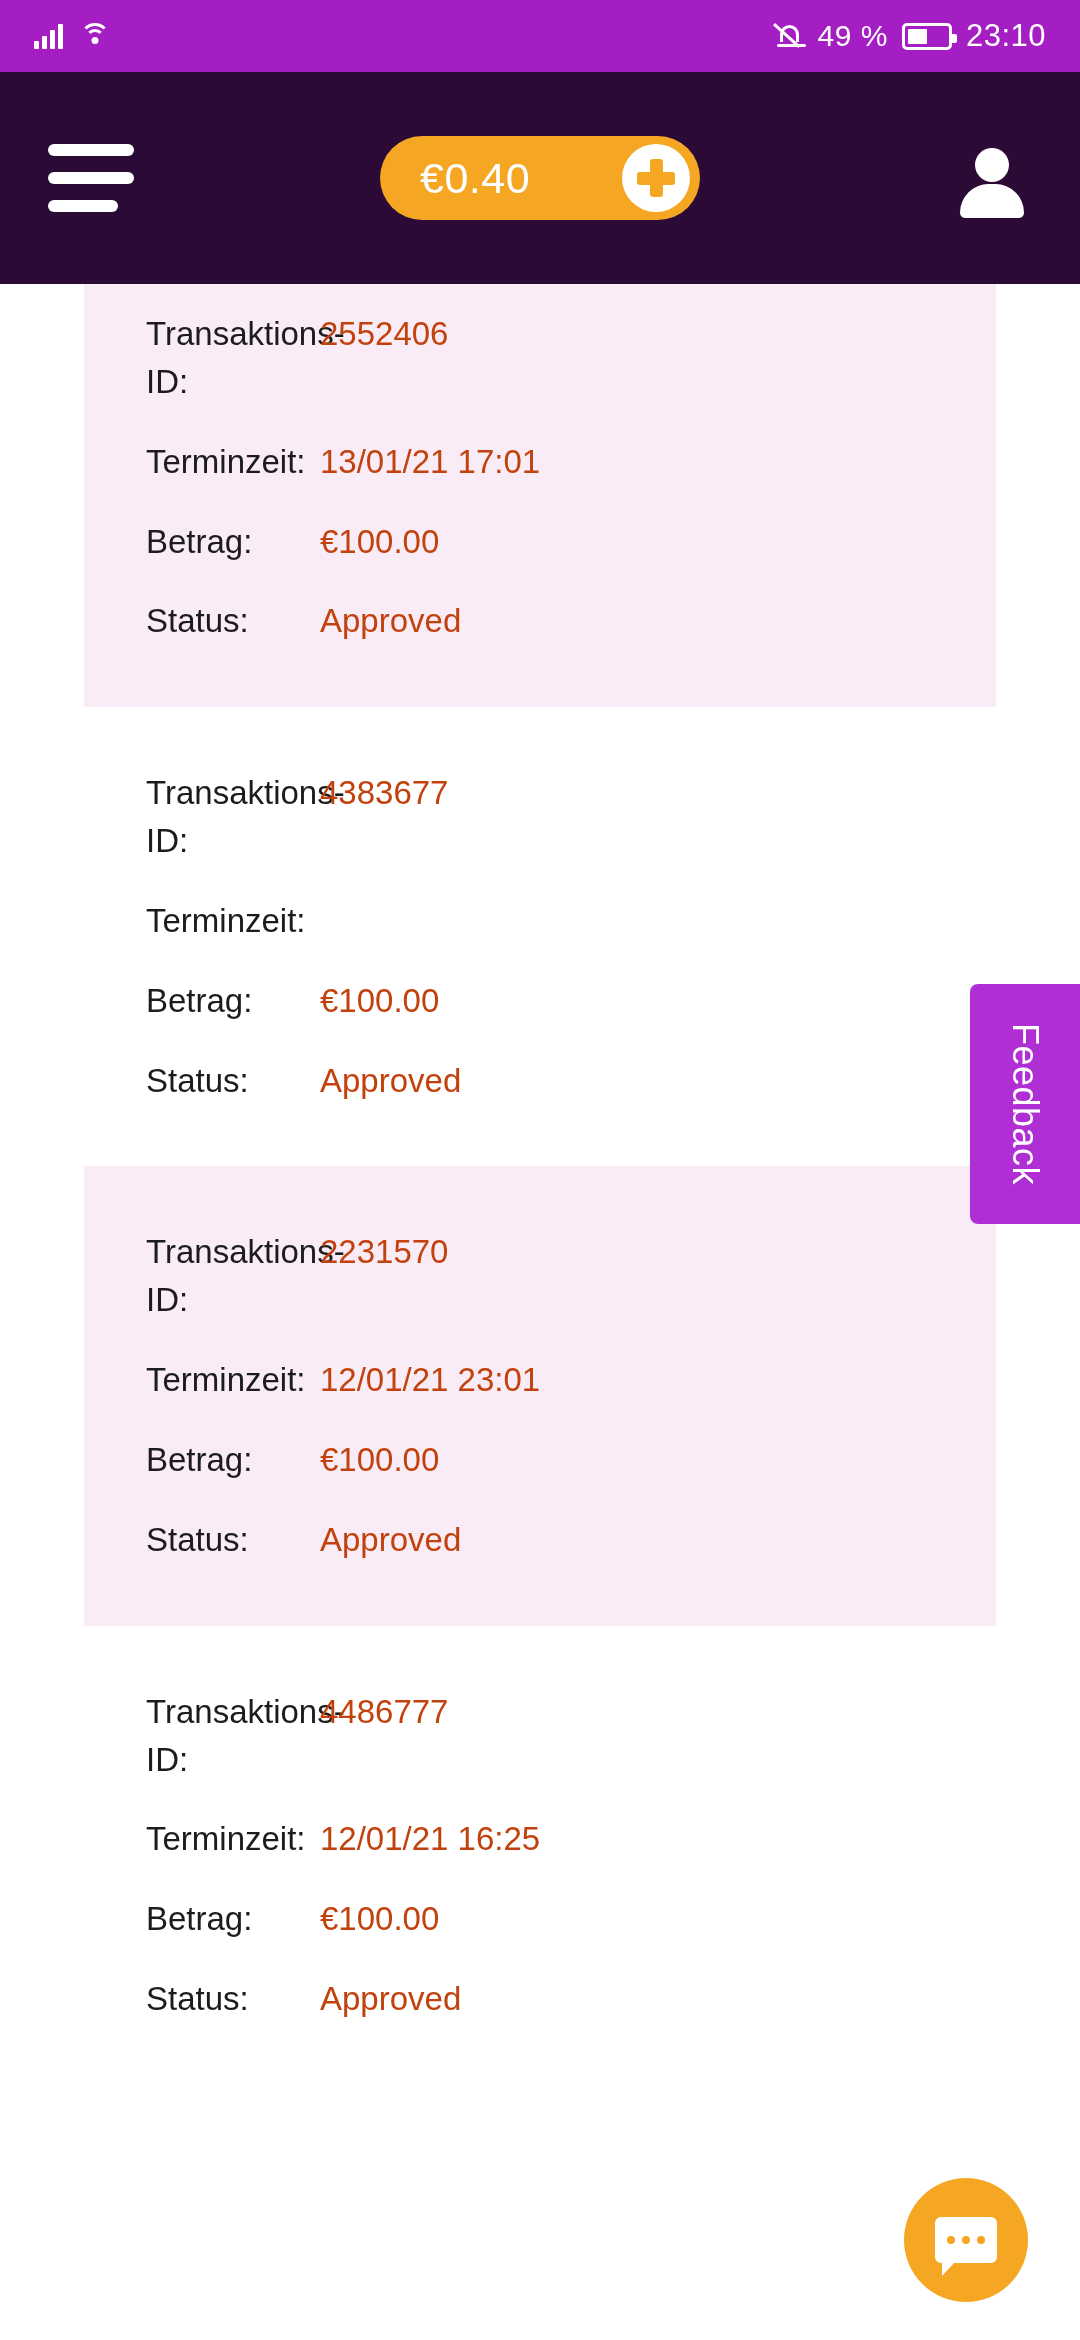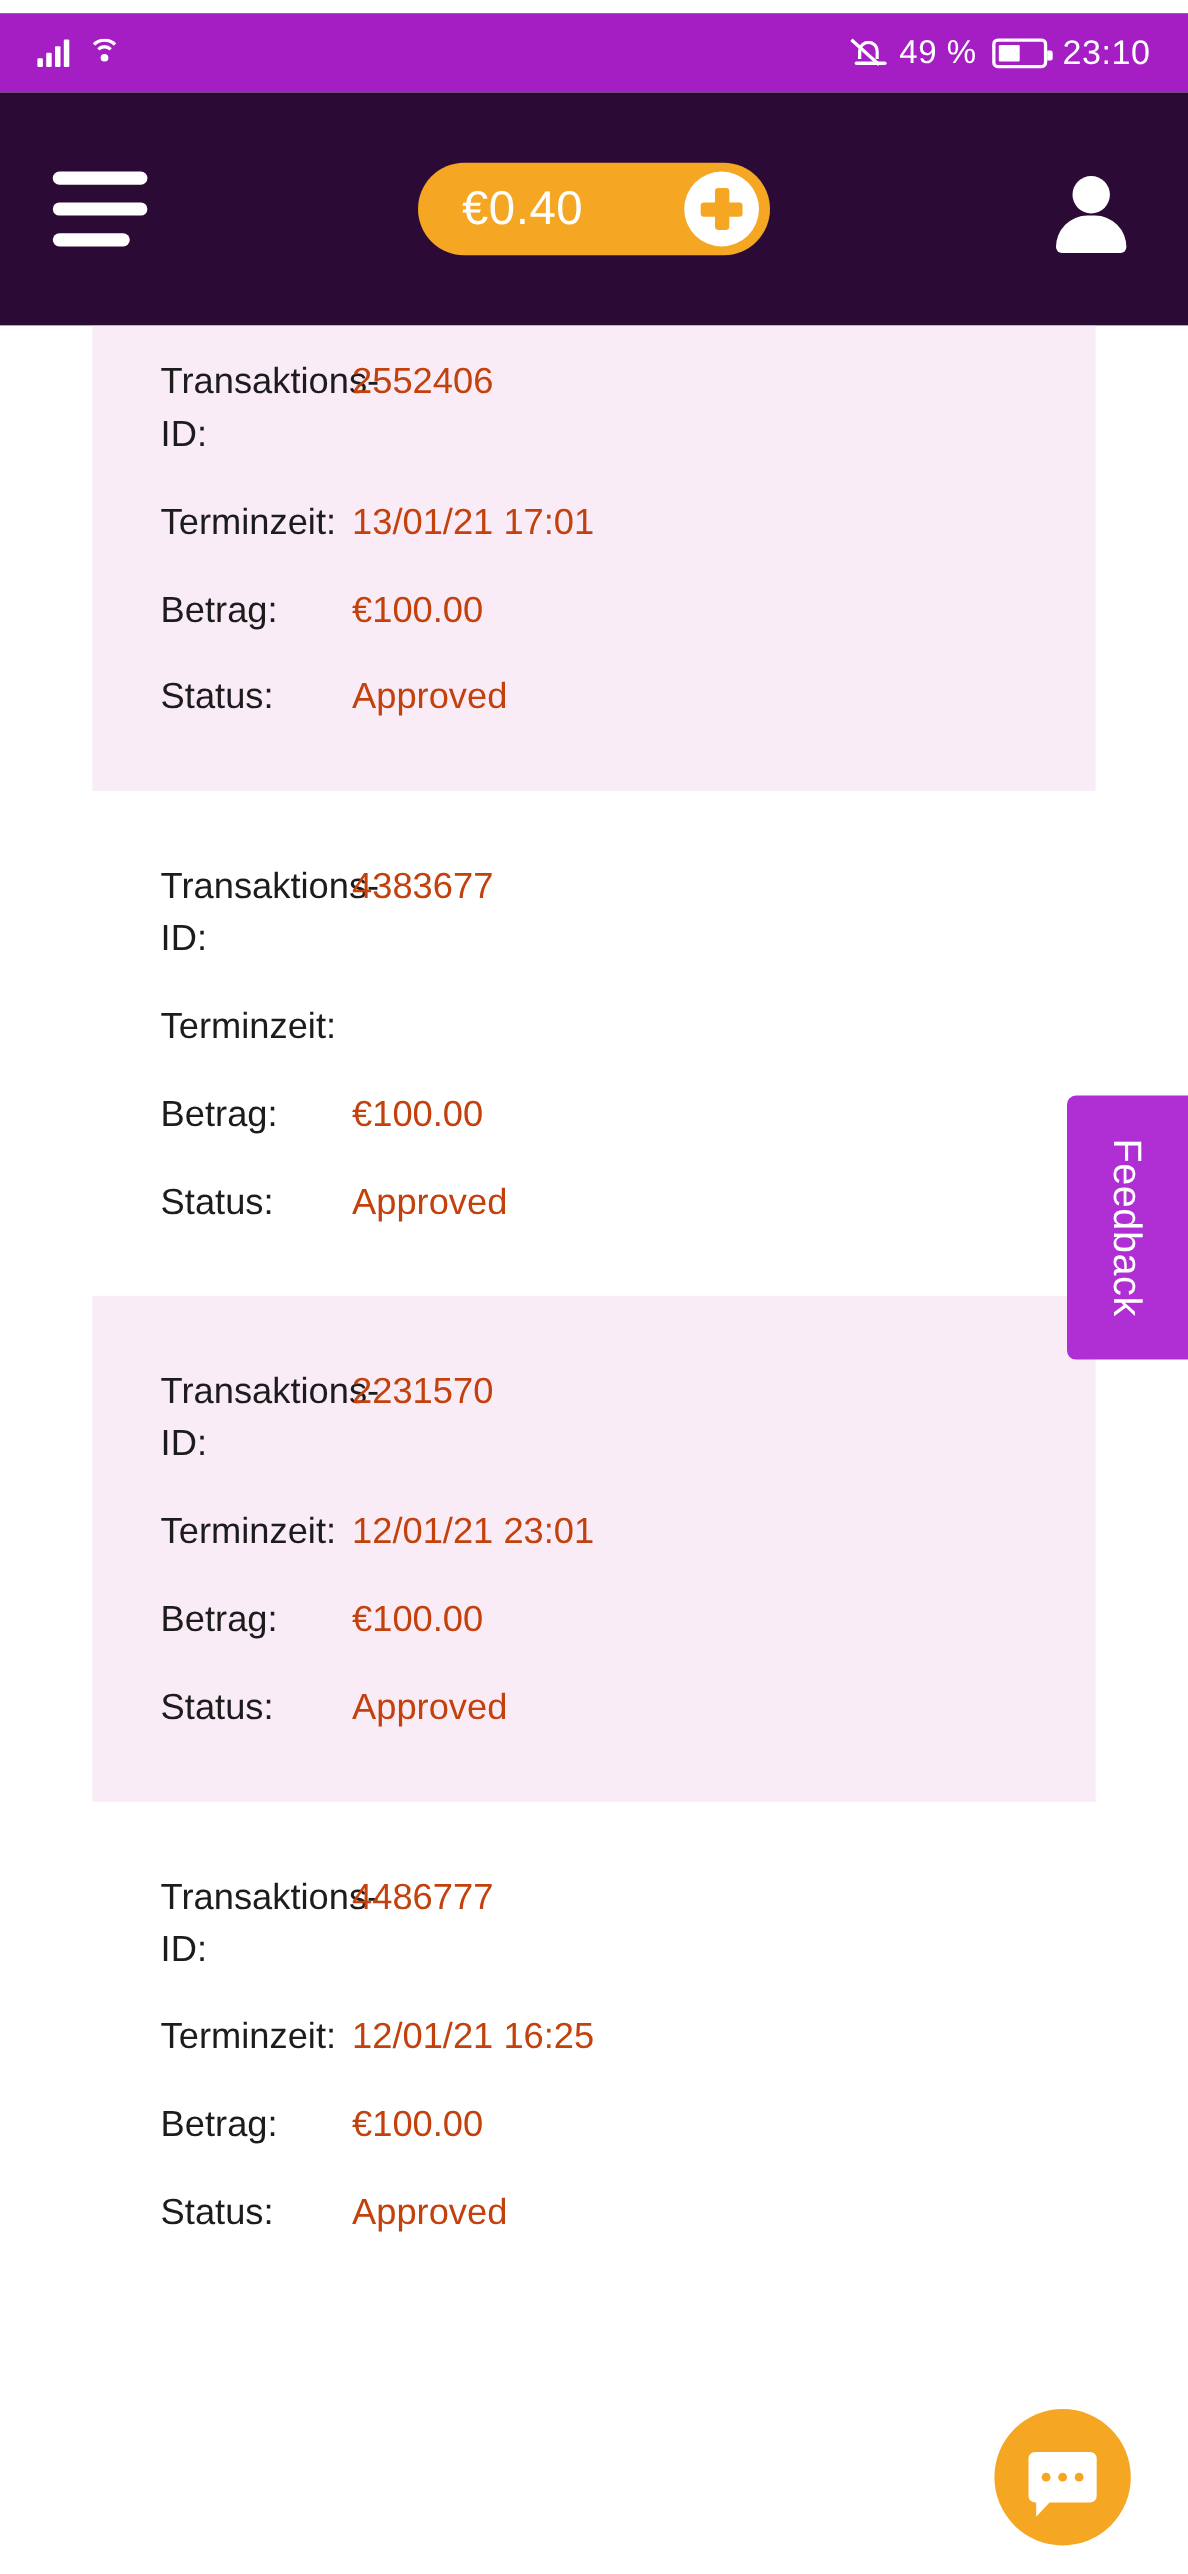--- a/index.html
+++ b/index.html
@@ -13,21 +13,20 @@
 
   
   .status-bar {
     height: 72px;
     background: #a51ec4;
     display: flex;
     align-items: center;
     justify-content: space-between;
     padding: 0 34px;
     color: #ffffff;
-    margin-top: 12px;
   }
   .status-left { display: flex; align-items: center; gap: 16px; }
   .status-right { display: flex; align-items: center; gap: 14px; }
   .signal-bars { display: flex; align-items: flex-end; gap: 3px; height: 26px; }
   .signal-bars i { display: block; width: 5px; background: #ffffff; border-radius: 1px; }
   .signal-bars i:nth-child(1) { height: 8px; }
   .signal-bars i:nth-child(2) { height: 13px; }
   .signal-bars i:nth-child(3) { height: 19px; }
   .signal-bars i:nth-child(4) { height: 25px; }
   .wifi-icon { width: 32px; height: 26px; position: relative; }

